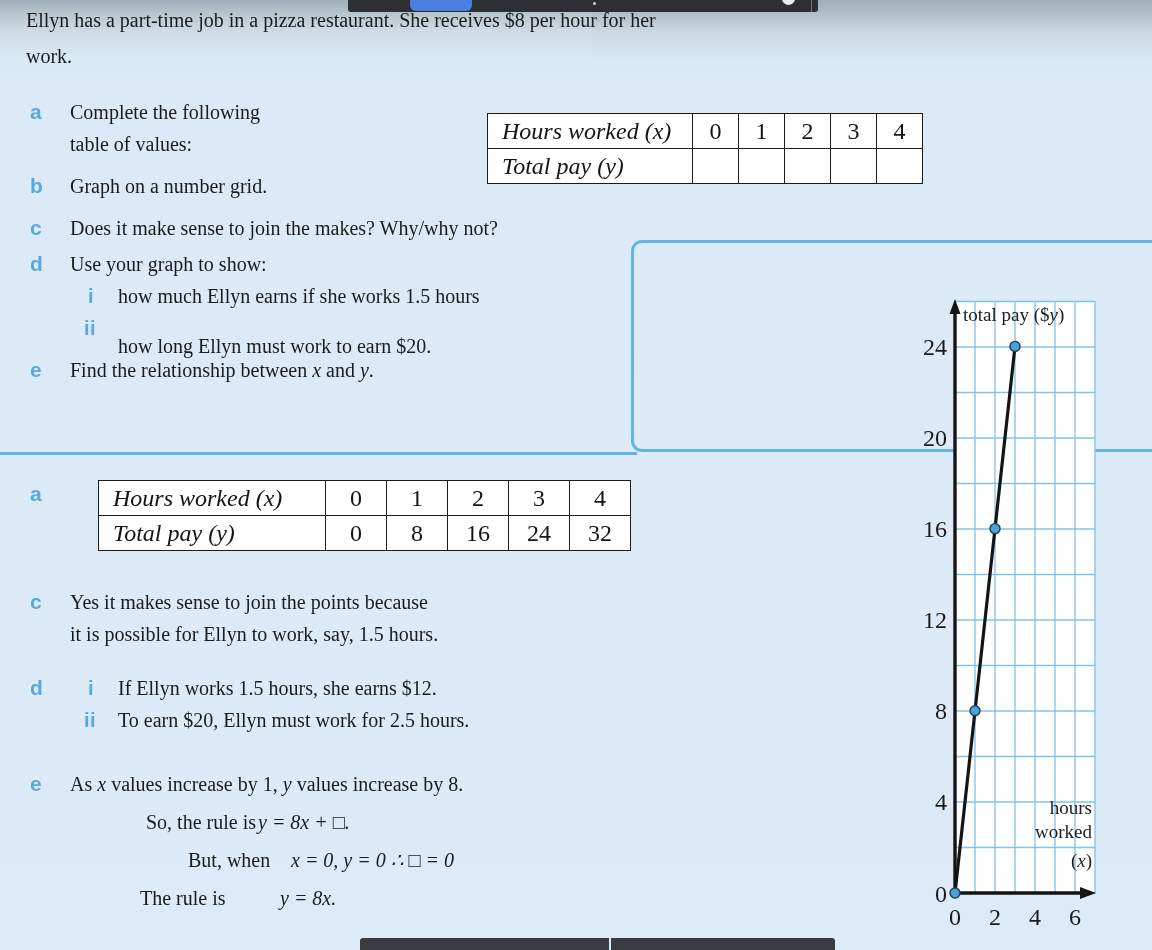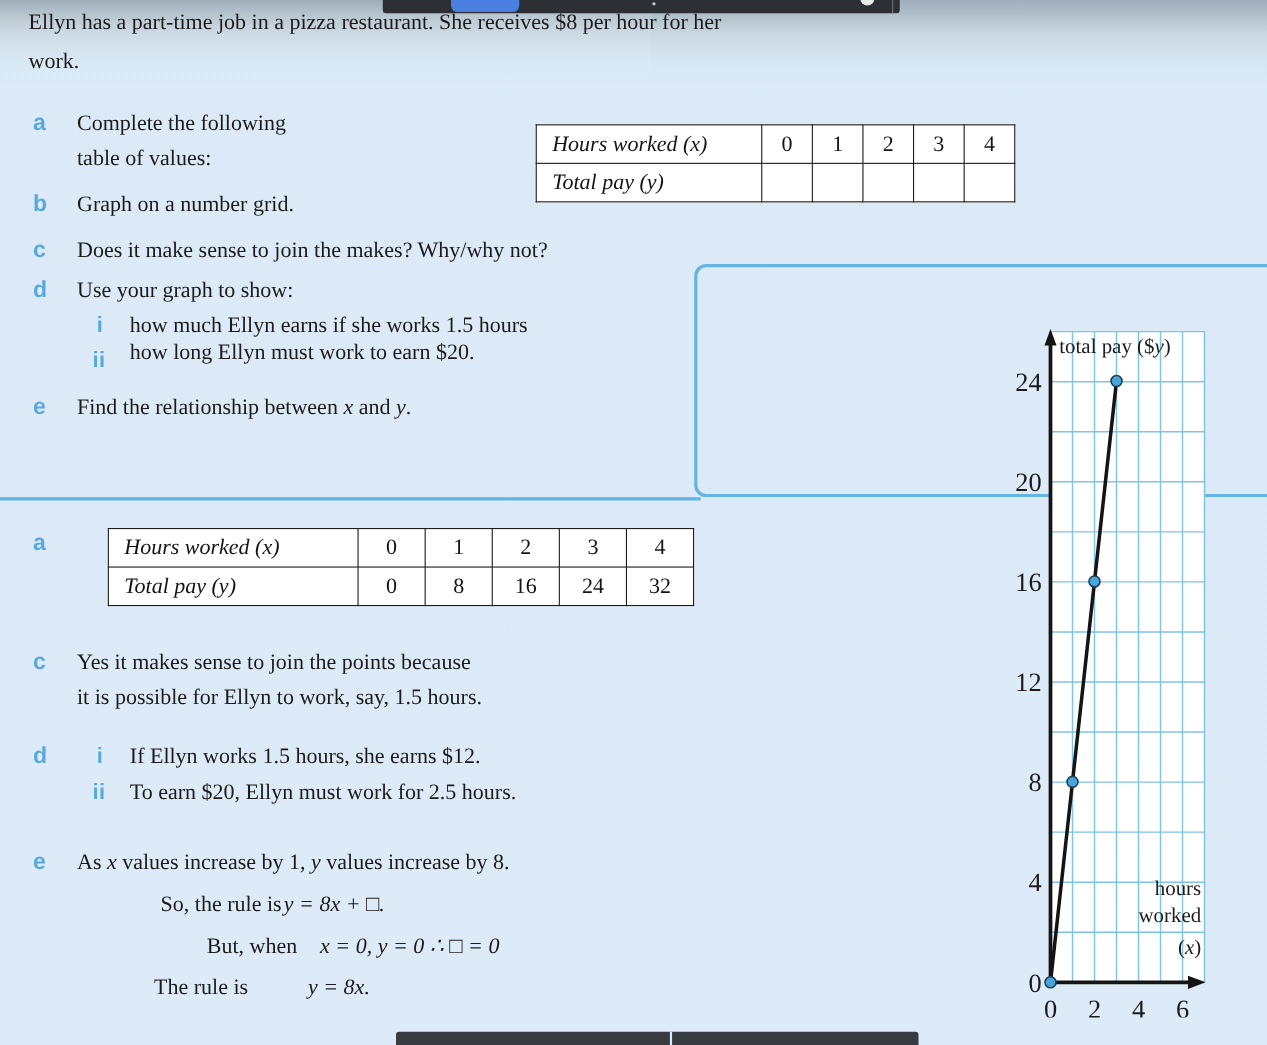--- a/index.html
+++ b/index.html
@@ -146,21 +146,21 @@
   #q-a-t2 { left: 70px; top: 128px; }
   #q-b-bullet { left: 30px; top: 170px; }
   #q-b-t { left: 70px; top: 170px; }
   #q-c-bullet { left: 30px; top: 212px; }
   #q-c-t { left: 70px; top: 212px; }
   #q-d-bullet { left: 30px; top: 248px; }
   #q-d-t { left: 70px; top: 248px; }
   #q-d-i-bullet { left: 88px; top: 280px; }
   #q-d-i-t { left: 118px; top: 280px; }
   #q-d-ii-bullet { left: 84px; top: 312px; }
-  #q-d-ii-t { left: 118px; top: 304px; }
+  #q-d-ii-t { left: 118px; top: 330px; }
   #q-e-bullet { left: 30px; top: 354px; }
   #q-e-t { left: 70px; top: 354px; }
 
   
   #answer-frame {
     position: absolute;
     left: 631px;
     top: 240px;
     width: 560px;
     height: 212px;
@@ -186,21 +186,21 @@
   .vtable {
     position: absolute;
     border-collapse: collapse;
     background: #ffffff;
     font-family: "Liberation Serif", "DejaVu Serif", serif;
     table-layout: fixed;
   }
   .vtable td {
     border: 1.6px solid #1b1b1b;
     height: 34px;
-    font-size: 20px;
+    font-size: 24px;
     text-align: center;
     vertical-align: middle;
     padding: 0;
     background: #ffffff;
     color: #141414;
   }
   .vtable td.rowhead {
     font-style: italic;
     text-align: left;
     padding-left: 14px;

